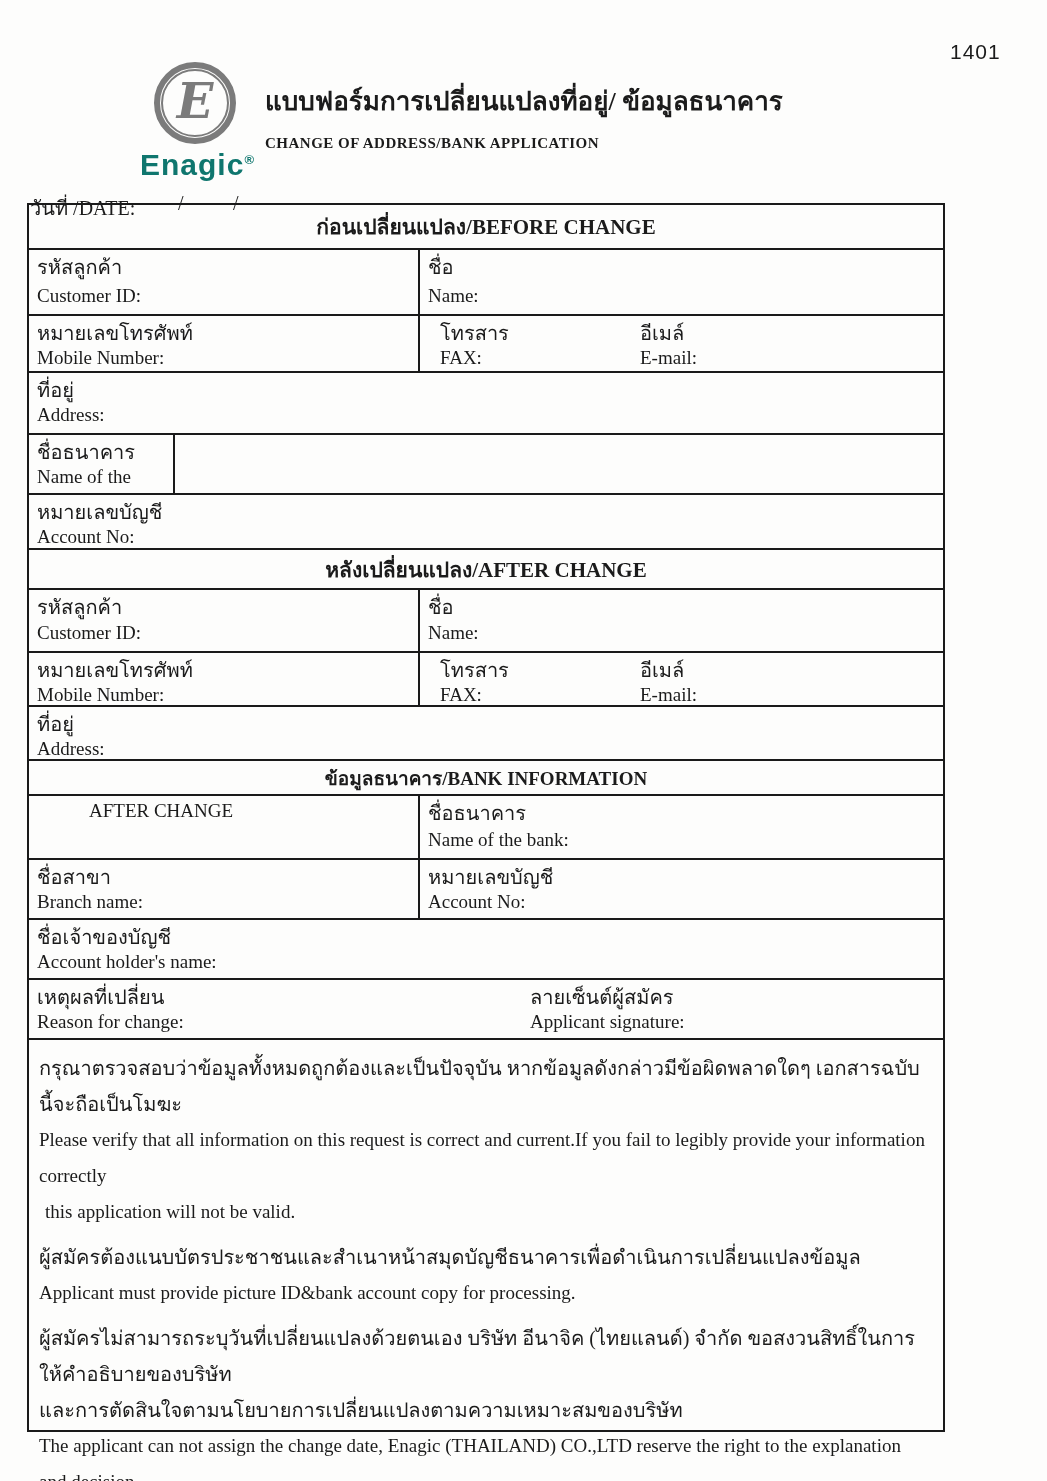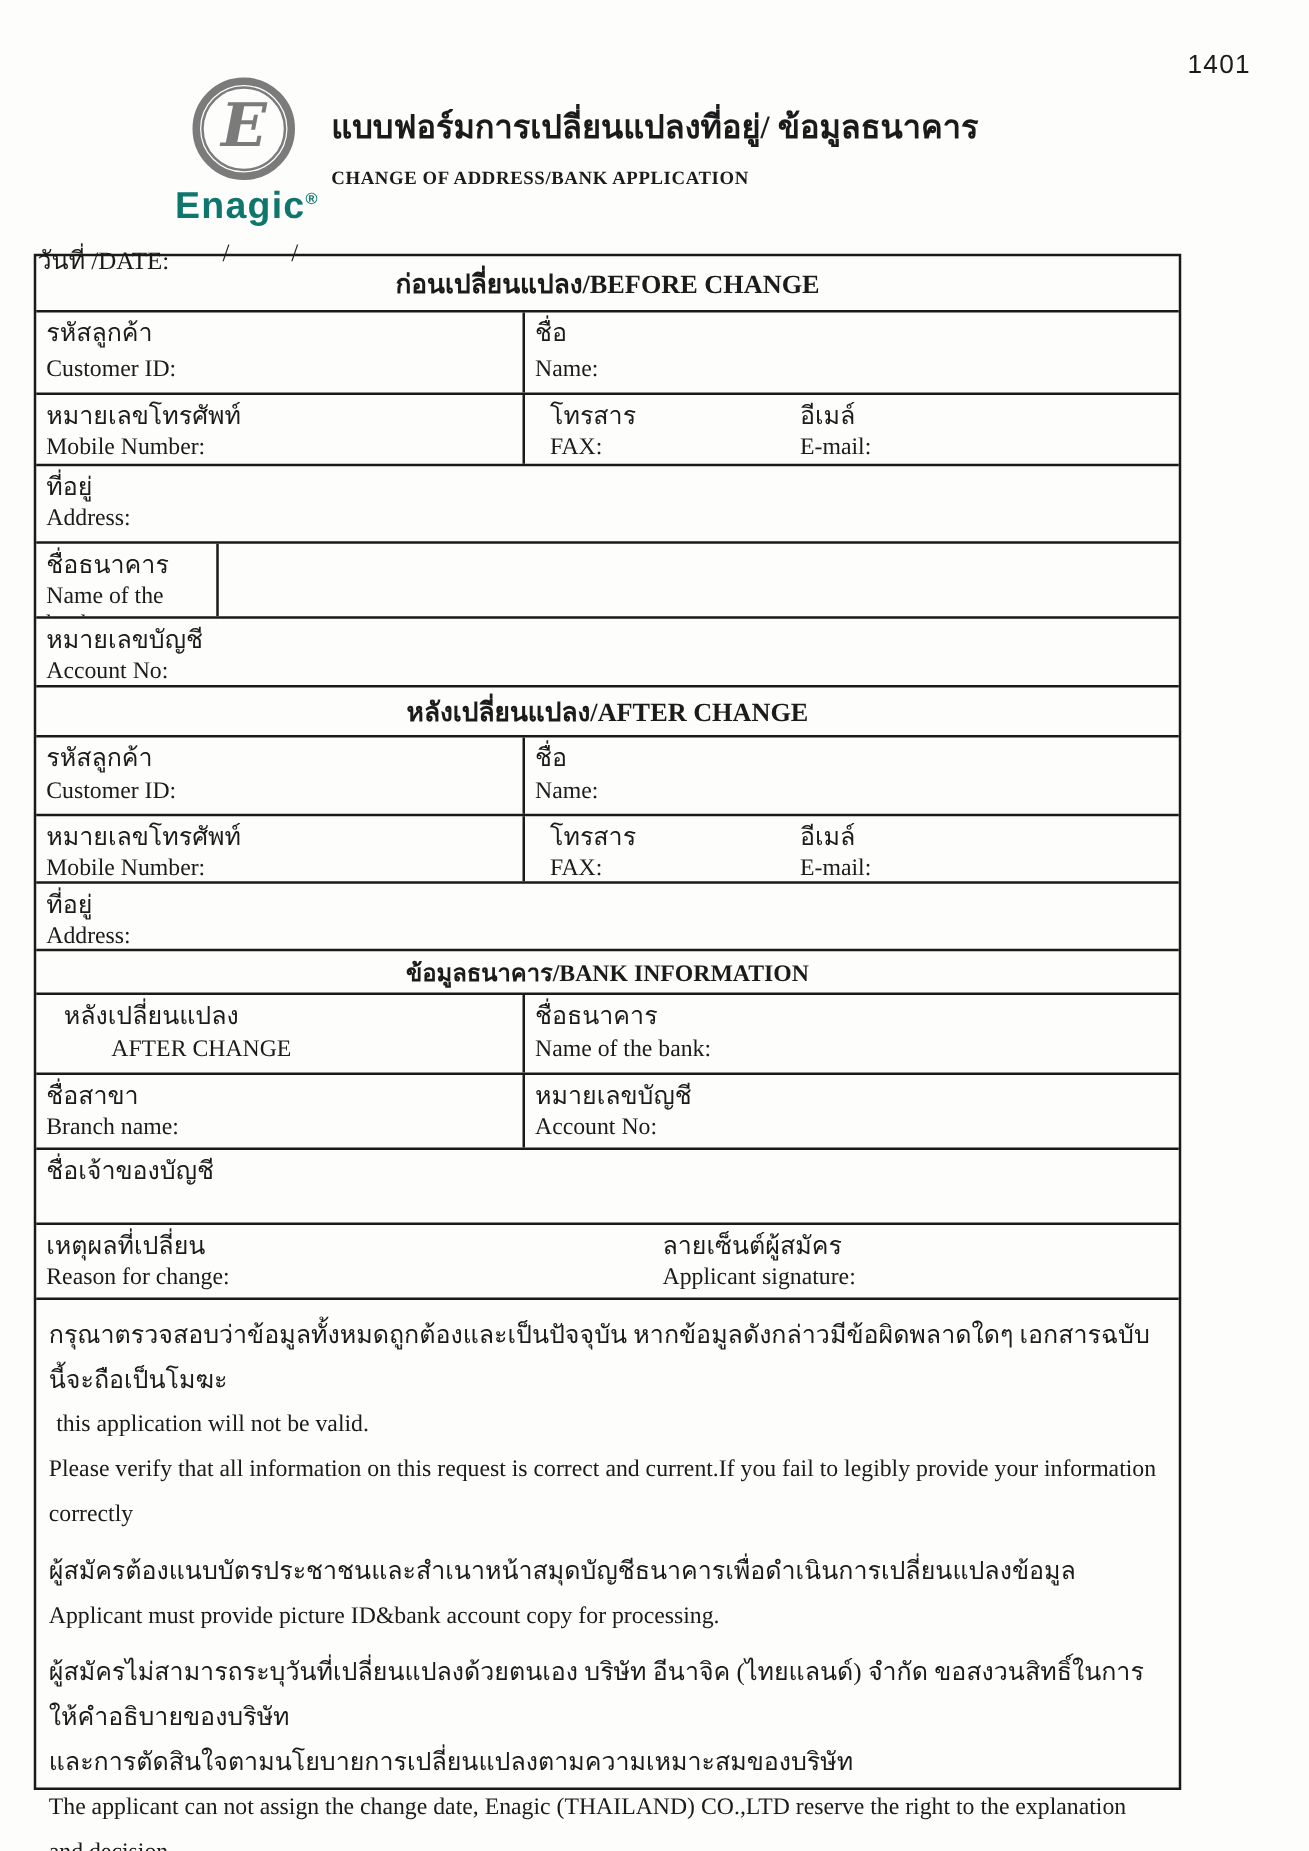--- a/index.html
+++ b/index.html
@@ -198,21 +198,20 @@
       <div class="cell grow">
         <span class="lbl-th">ที่อยู่</span>
         <span class="lbl-en">Address:</span>
       </div>
     </div>
 
     <div class="t-row sec-head" style="height:35px; font-size:19px;">ข้อมูลธนาคาร/BANK INFORMATION</div>
 
     <div class="t-row" style="height:64px">
       <div class="cell bordered w-main">
-        <span class="lbl-th indent-th">หลังเปลี่ยนแปลง</span>
         <span class="lbl-en indent-en">AFTER CHANGE</span>
       </div>
       <div class="cell grow">
         <span class="lbl-th">ชื่อธนาคาร</span>
         <span class="lbl-en">Name of the bank:</span>
       </div>
     </div>
 
     <div class="t-row" style="height:60px">
       <div class="cell bordered w-main">
@@ -221,38 +220,39 @@
       </div>
       <div class="cell grow">
         <span class="lbl-th">หมายเลขบัญชี</span>
         <span class="lbl-en">Account No:</span>
       </div>
     </div>
 
     <div class="t-row" style="height:60px">
       <div class="cell grow">
         <span class="lbl-th">ชื่อเจ้าของบัญชี</span>
+        <span class="lbl-en">Account holder's name:</span>
       </div>
     </div>
 
     <div class="t-row" style="height:60px">
       <div class="cell grow">
         <span class="lbl-th">เหตุผลที่เปลี่ยน</span>
         <span class="lbl-en">Reason for change:</span>
       </div>
       <div class="sig-abs">
         <span class="lbl-th">ลายเซ็นต์ผู้สมัคร</span>
         <span class="lbl-en">Applicant signature:</span>
       </div>
     </div>
 
     <div class="t-row terms">
       <p class="t-th">กรุณาตรวจสอบว่าข้อมูลทั้งหมดถูกต้องและเป็นปัจจุบัน หากข้อมูลดังกล่าวมีข้อผิดพลาดใดๆ เอกสารฉบับนี้จะถือเป็นโมฆะ</p>
+      <p class="t-en">Please verify that all information on this request is correct and current.If you fail to legibly provide your  information correctly</p>
       <p class="t-en" style="padding-left:6px">this application will not be valid.</p>
-      <p class="t-en">Please verify that all information on this request is correct and current.If you fail to legibly provide your  information correctly</p>
 
       <p class="t-th gap">ผู้สมัครต้องแนบบัตรประชาชนและสำเนาหน้าสมุดบัญชีธนาคารเพื่อดำเนินการเปลี่ยนแปลงข้อมูล</p>
       <p class="t-en">Applicant must provide picture ID&amp;bank account copy for processing.</p>
 
       <p class="t-th gap">ผู้สมัครไม่สามารถระบุวันที่เปลี่ยนแปลงด้วยตนเอง  บริษัท อีนาจิค (ไทยแลนด์) จำกัด ขอสงวนสิทธิ์ในการให้คำอธิบายของบริษัท</p>
       <p class="t-th">และการตัดสินใจตามนโยบายการเปลี่ยนแปลงตามความเหมาะสมของบริษัท</p>
       <p class="t-en">The applicant can not assign the change date, Enagic (THAILAND) CO.,LTD reserve the right to the explanation and decision</p>
 
     </div>
 

